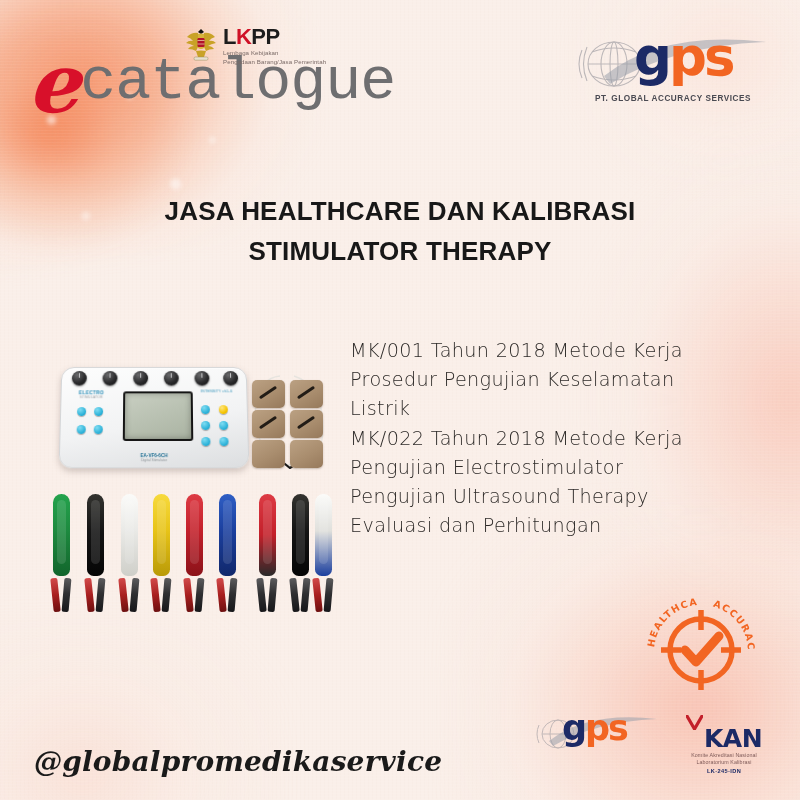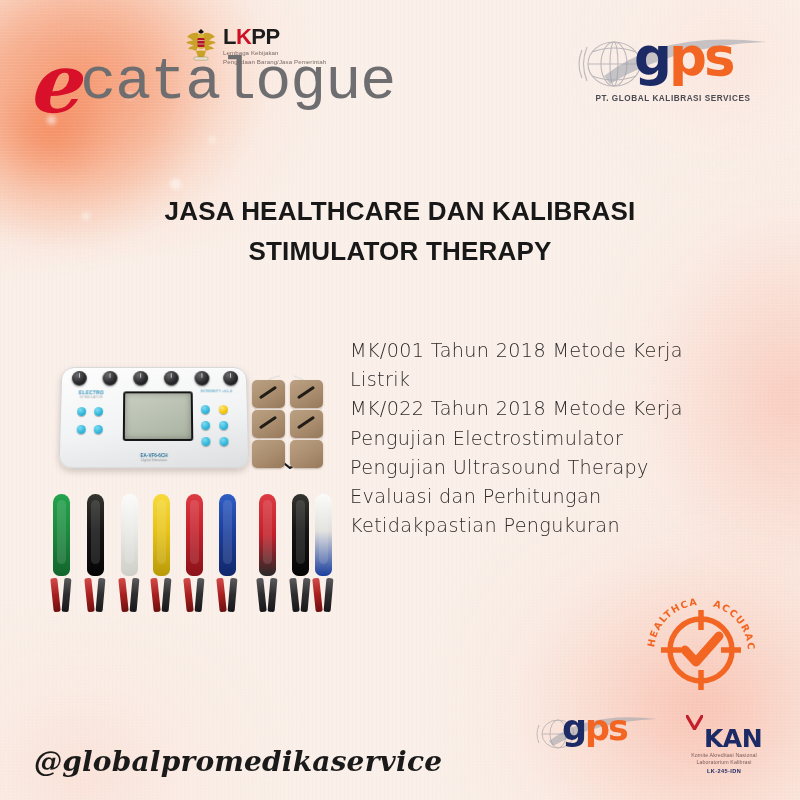--- a/index.html
+++ b/index.html
@@ -293,36 +293,36 @@
           <path d="M14 36 Q36 44 58 36"></path>
           <path d="M4 10 Q-2 24 4 38"></path>
           <path d="M9 7  Q2 24 9 41"></path>
         </g>
       </svg>
       <svg class="gps-swoosh" viewBox="0 0 166 56">
         <path d="M2 40 Q60 -6 164 6 Q70 10 8 48 Z" fill="#9aa0ab" opacity=".55"></path>
       </svg>
       <div class="gps-word"><span class="gp-navy">g</span><span>ps</span></div>
     </div>
-    <div class="gps-sub">PT. GLOBAL KALIBRASI SERVICES</div>
+    <div class="gps-sub">PT. GLOBAL ACCURACY SERVICES</div>
   </div>
 
   <div class="title">
     <div>JASA HEALTHCARE DAN KALIBRASI</div>
     <div>STIMULATOR THERAPY</div>
   </div>
 
   <div class="body-copy">
     <div>MK/001 Tahun 2018 Metode Kerja</div>
+    <div>Prosedur Pengujian Keselamatan</div>
     <div>Listrik</div>
     <div>MK/022 Tahun 2018 Metode Kerja</div>
     <div>Pengujian Electrostimulator</div>
     <div>Pengujian Ultrasound Therapy</div>
     <div>Evaluasi dan Perhitungan</div>
-    <div>Ketidakpastian Pengukuran</div>
   </div>
 
   <div class="product">
 
     <div class="device">
       <div class="knob" style="left:10px">
           <i></i>
         </div>
       <div class="knob" style="left:41px">
           <i></i>

